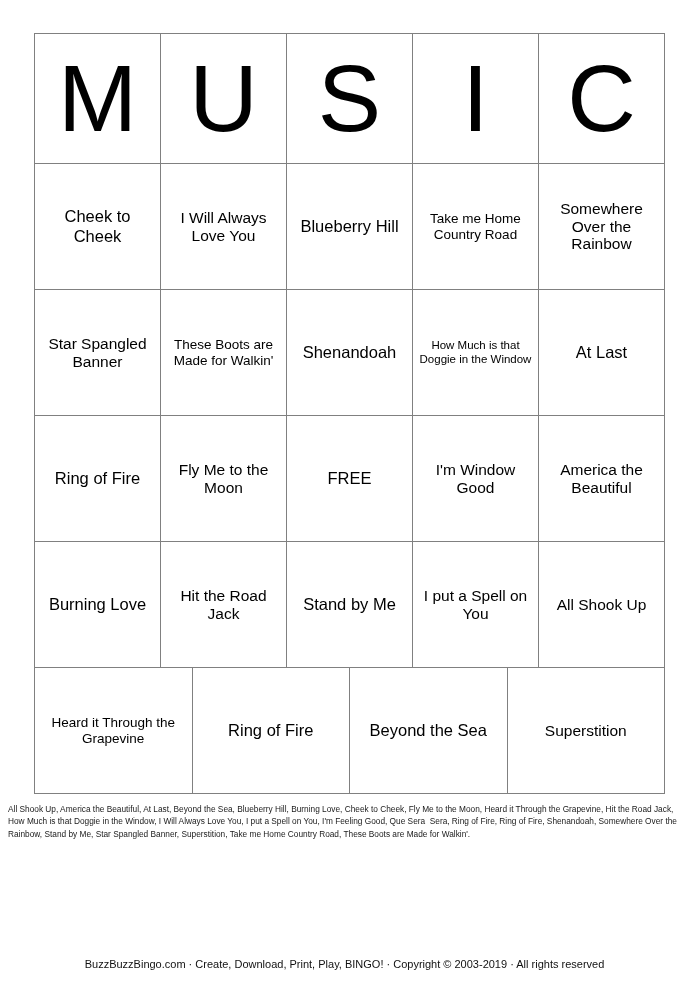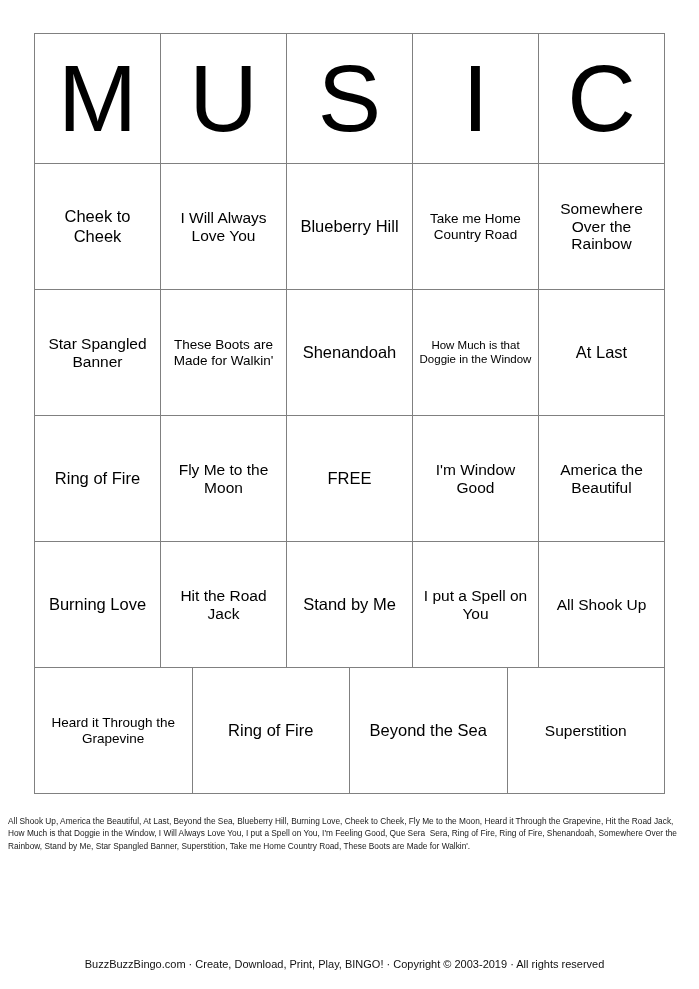--- a/index.html
+++ b/index.html
@@ -93,21 +93,21 @@
     position: absolute;
     left: 8px;
     top: 803px;
     width: 684px;
     font-size: 8.3px;
     line-height: 12.3px;
     color: #1a1a1a;
     text-align: left;
   }
   .fineprint .fp-line { white-space: pre-wrap; }
-  .fineprint .fp-events { margin-top: 12px; }
+  .fineprint .fp-events { margin-top: 0; }
 
   
   .footer {
     position: absolute;
     left: 0;
     top: 958px;
     width: 689px;
     text-align: center;
     font-size: 11px;
     color: #111;

